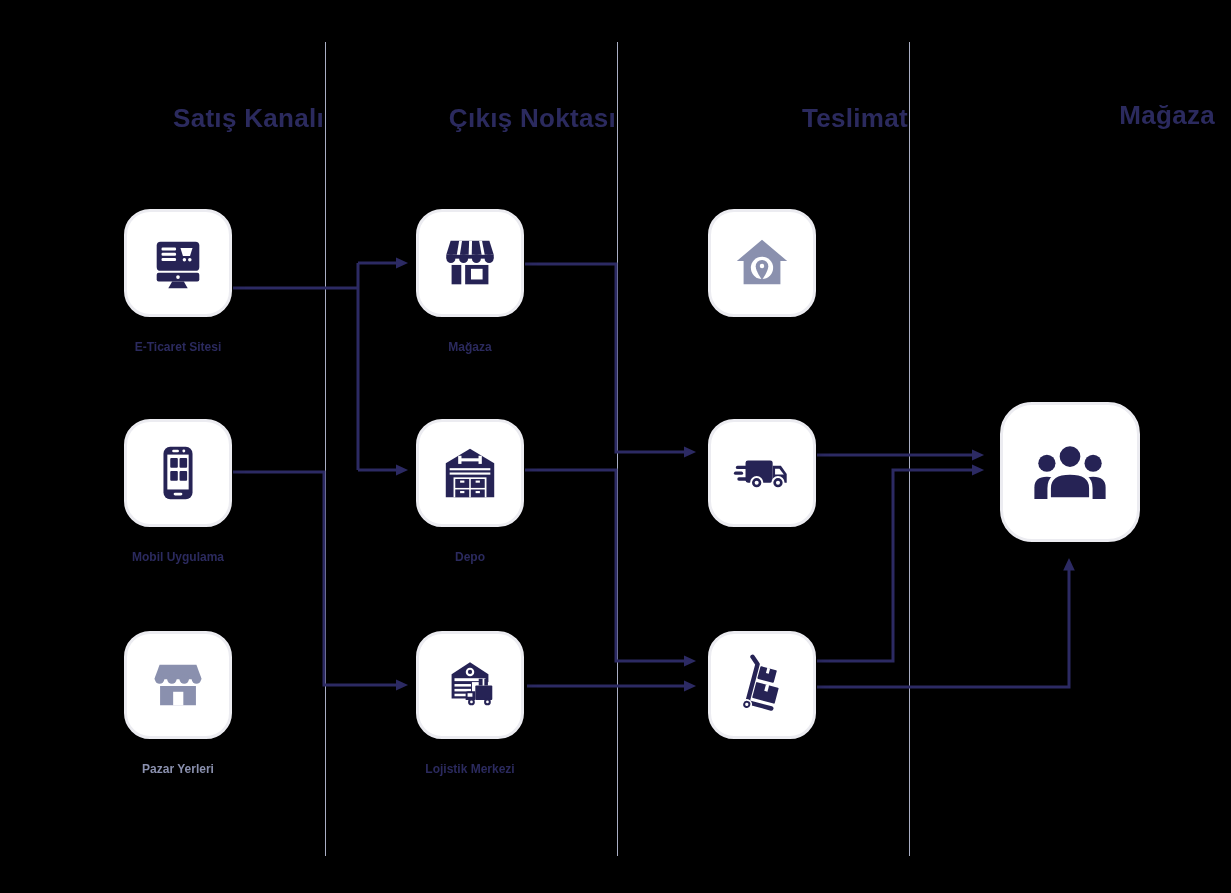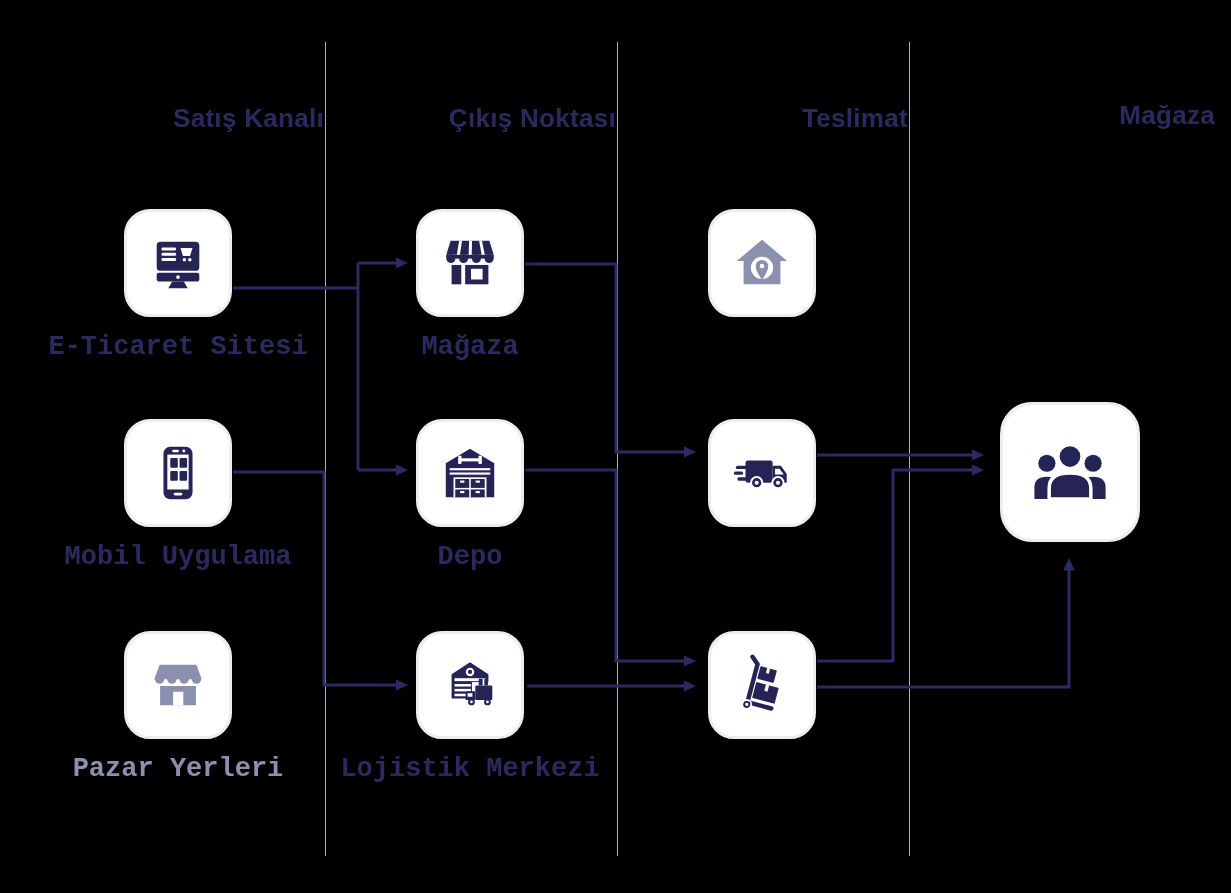--- a/index.html
+++ b/index.html
@@ -7,22 +7,22 @@
           font-family:"Liberation Sans","DejaVu Sans",sans-serif;}
   .edges-svg{position:absolute;left:0;top:0;pointer-events:none;}
   .col-title{position:absolute;width:292px;text-align:right;font-size:26px;font-weight:bold;
              color:#2b2a5e;letter-spacing:.3px;}
   .node{position:absolute;width:108px;height:108px;background:#fff;border:3px solid #ececf1;
         border-radius:26px;box-sizing:border-box;display:flex;align-items:center;justify-content:center;
         box-shadow:0 4px 12px rgba(0,0,0,.35);}
   .node svg{color:#262355;display:block;}
   .node.dimmed svg{color:#8a90ae;}
   .node.big{width:140px;height:140px;border-radius:32px;}
-  .node-label{position:absolute;width:292px;text-align:center;font-size:27px;font-weight:bold;
-              color:#2b2a5e;line-height:23px;font-family:Liberation Mono, monospace;}
+  .node-label{position:absolute;width:292px;text-align:center;font-size:12px;font-weight:bold;
+              color:#2b2a5e;line-height:23px;}
   .node-label.dimmed{color:#8a90ae;}
 </style>
 </head>
 <body>
 
 <div class="canvas">
 
   <svg class="edges-svg" width="1231" height="893" viewBox="0 0 1231 893">
     <defs>
       <marker id="arrow" markerUnits="userSpaceOnUse" markerWidth="14" markerHeight="14" refX="0.5" refY="7" orient="auto">

